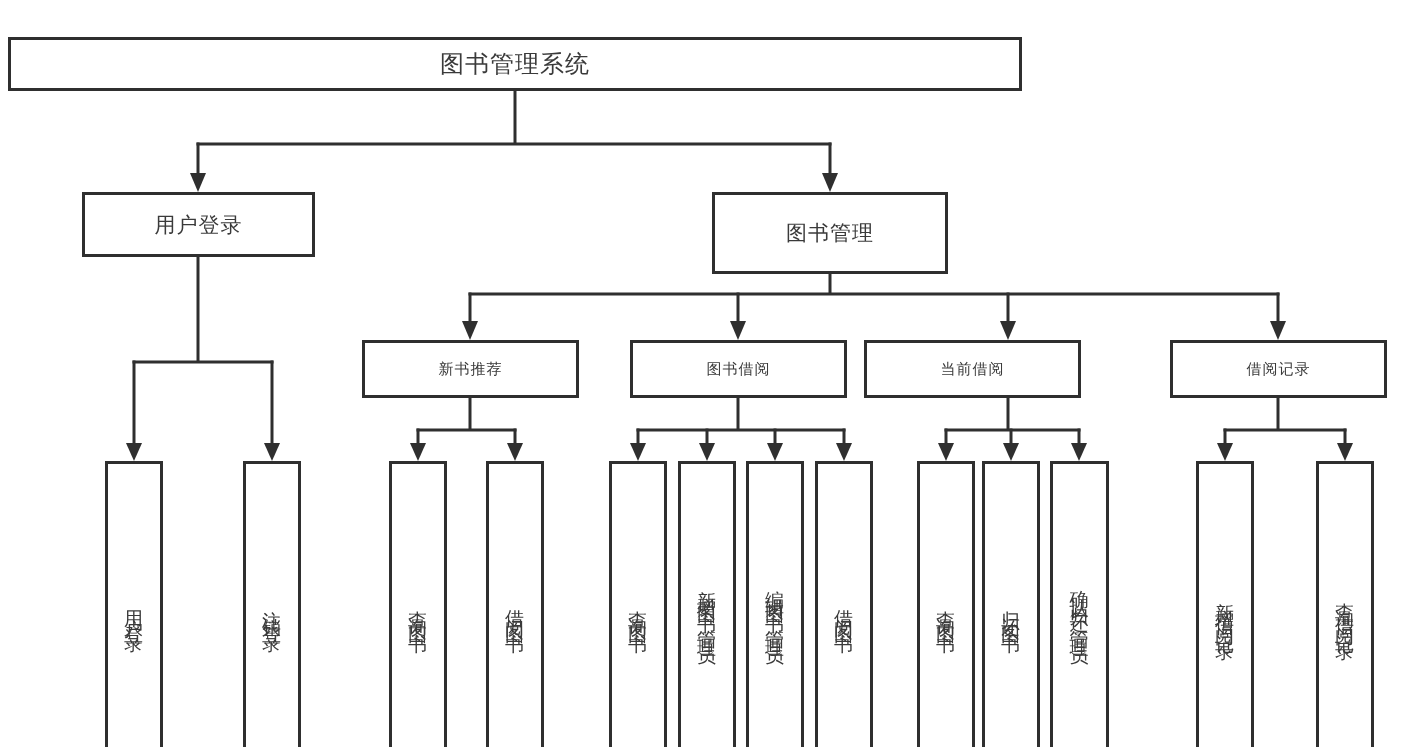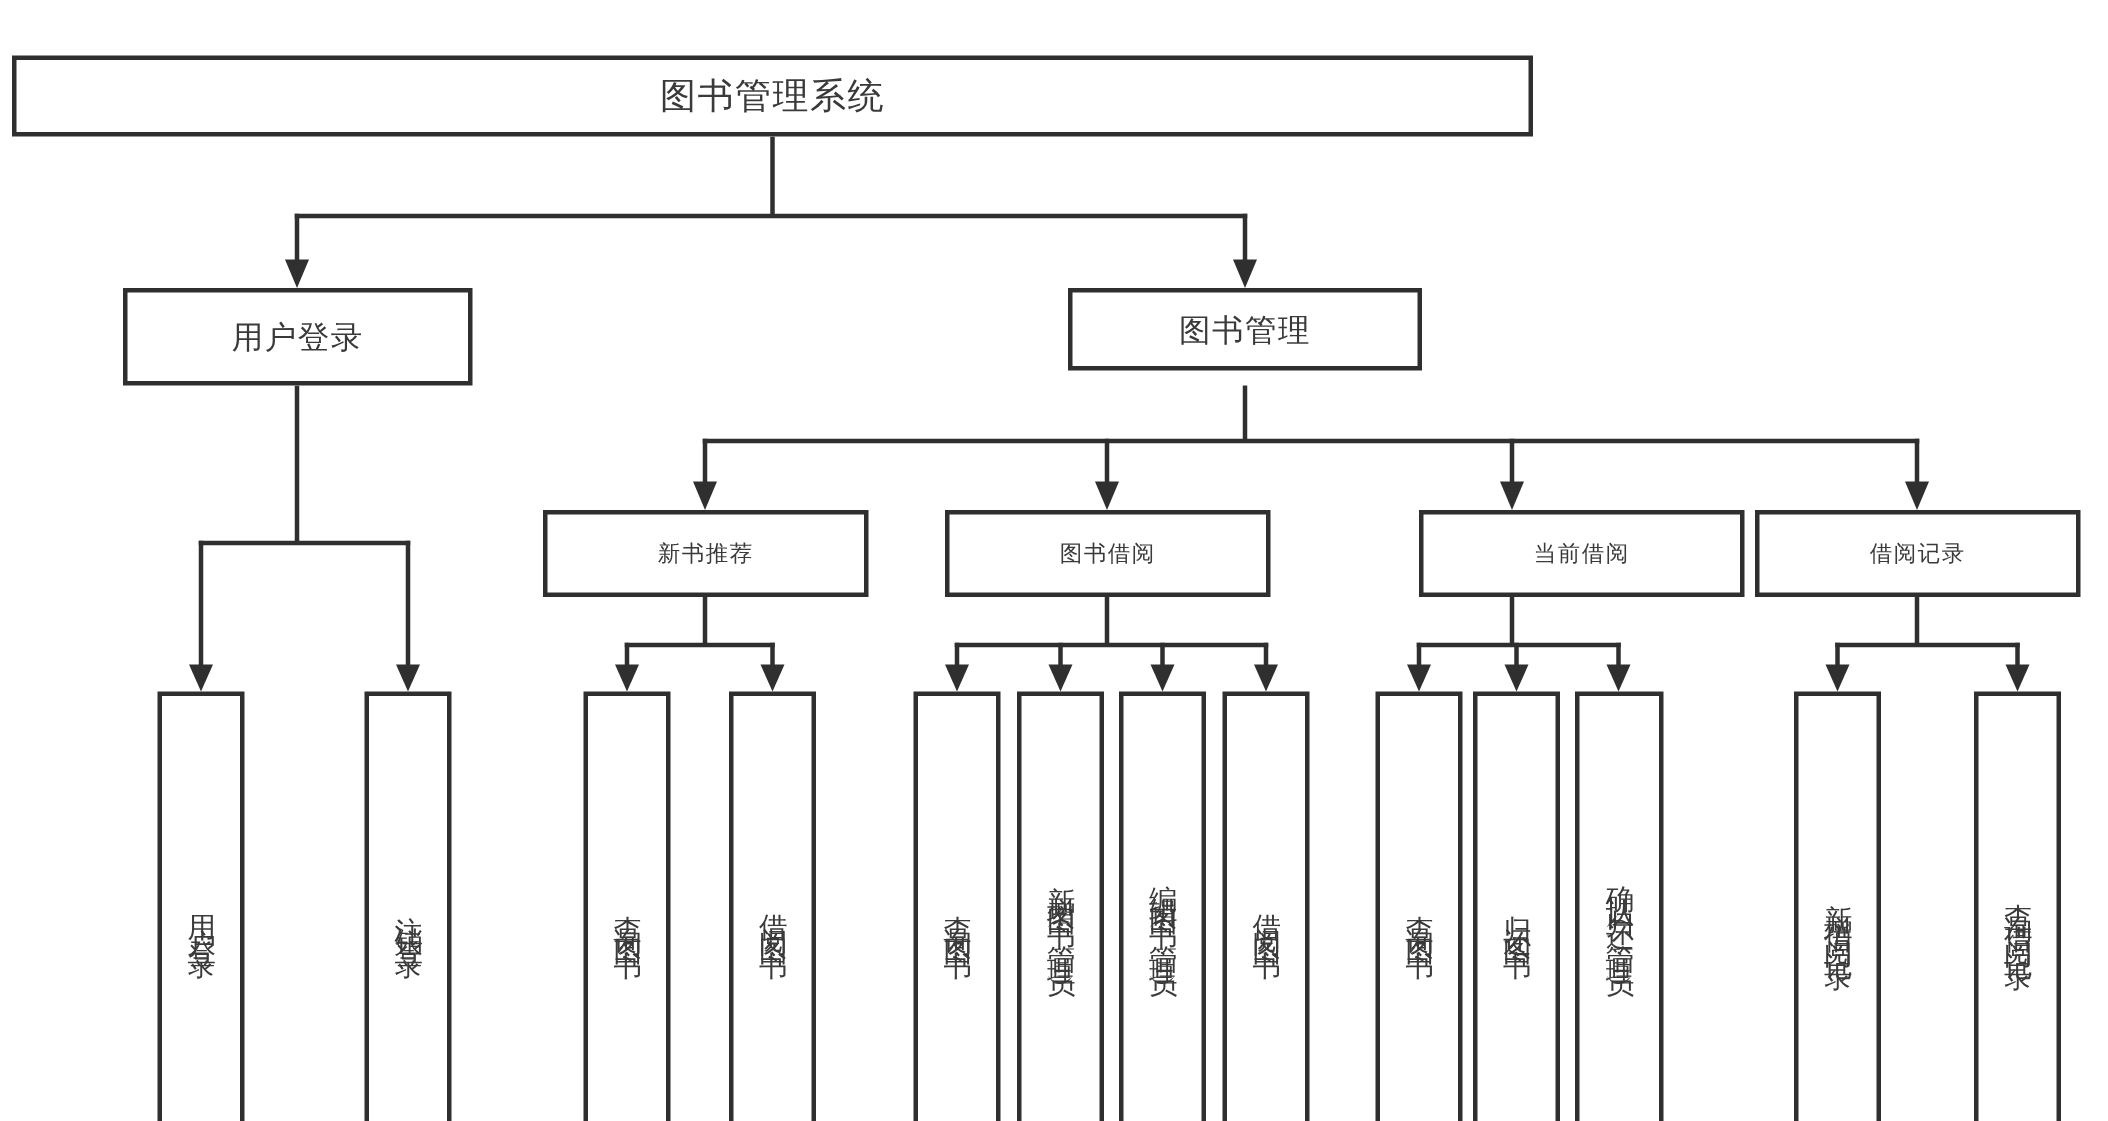--- a/index.html
+++ b/index.html
@@ -109,31 +109,31 @@
     </g>
   </svg>
 
   <div class="box root-box" style="left:8px; top:13px; width:1014px; height:54px;">
     <span>图书管理系统</span>
   </div>
 
   <div class="box l1-box" style="left:82px; top:168px; width:233px; height:65px;">
     <span>用户登录</span>
   </div>
-  <div class="box l1-box" style="left:712px; top:168px; width:236px; height:55px;">
+  <div class="box l1-box" style="left:712px; top:168px; width:236px; height:82px;">
     <span>图书管理</span>
   </div>
 
   <div class="box l2-box" style="left:362px; top:316px; width:217px; height:58px;">
     <span>新书推荐</span>
   </div>
   <div class="box l2-box" style="left:630px; top:316px; width:217px; height:58px;">
     <span>图书借阅</span>
   </div>
-  <div class="box l2-box" style="left:946px; top:316px; width:217px; height:58px;">
+  <div class="box l2-box" style="left:864px; top:316px; width:217px; height:58px;">
     <span>当前借阅</span>
   </div>
   <div class="box l2-box" style="left:1170px; top:316px; width:217px; height:58px;">
     <span>借阅记录</span>
   </div>
 
   <div class="box leaf" style="left:105px; top:437px; width:58px; height:300px;">
     <span>用户登录</span>
   </div>
   <div class="box leaf" style="left:243px; top:437px; width:58px; height:300px;">

